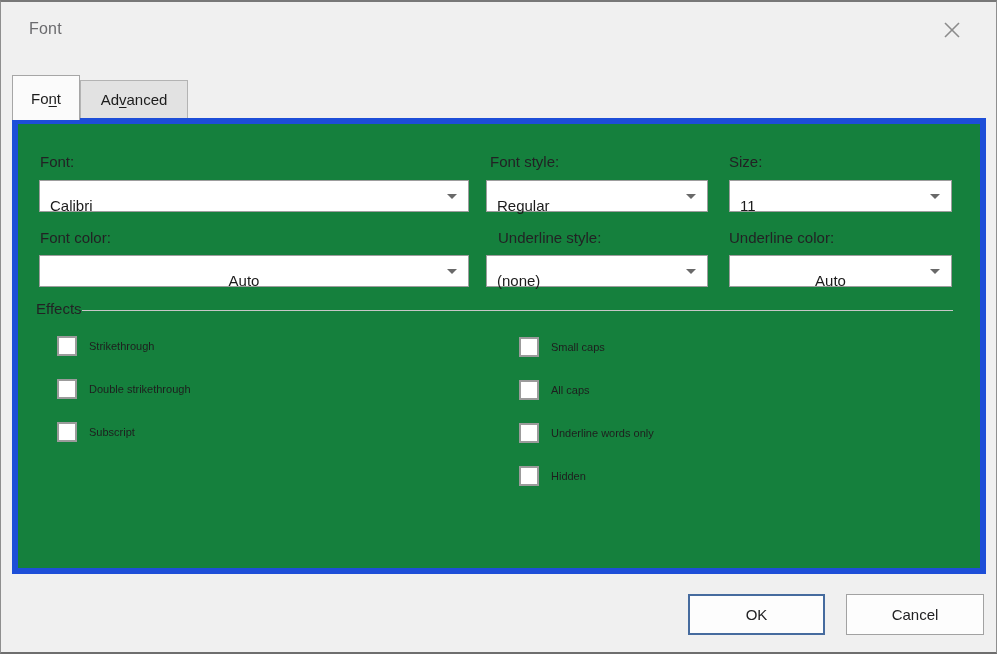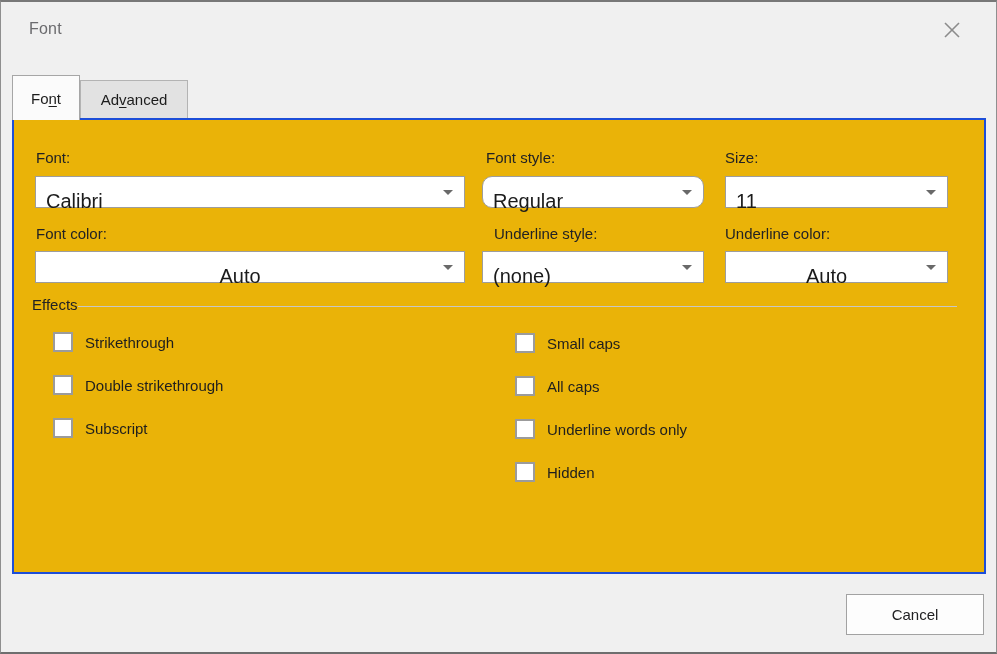--- a/index.html
+++ b/index.html
@@ -33,32 +33,32 @@
   }
   .tab-inactive {
     left:79px; top:78px; width:108px; height:38px;
     background:#e2e2e2; border:1px solid #b3b3b3; border-bottom:none; z-index:1;
   }
   .tab u { text-decoration:underline; text-underline-offset:2px; }
 
   
   .panel {
     position:absolute; left:11px; top:116px; width:974px; height:456px;
-    border:2px solid #1d4ed8; background:#eab308; z-index:2;
+    border:6px solid #1d4ed8; background:#15803d; z-index:2;
   }
 
   .field-label { position:absolute; font-size:15px; color:#222224; }
 
   .combo {
     position:absolute; height:32px; background:#ffffff;
     border:1px solid #9d9d9d; cursor:pointer;
   }
   .combo .val {
     position:absolute; left:10px; right:30px; top:0; bottom:0;
-    display:flex; align-items:center; font-size:20px; color:#1b1b1b;margin-top:19px;
+    display:flex; align-items:center; font-size:15px; color:#1b1b1b;margin-top:19px;
   }
   .combo .val.centered { justify-content:center; }
   .combo .arrow {
     position:absolute; right:11px; top:50%; margin-top:-2px;
     width:0; height:0;
     border-left:5px solid transparent; border-right:5px solid transparent;
     border-top:5px solid #696969;
   }
 
   
@@ -69,21 +69,21 @@
   .effects-header span { font-size:15px; color:#222224; }
   .effects-header .rule { flex:1; height:1px; background:#c7c7c7; margin-top:3px; }
 
   .cb-col { position:absolute; display:flex; flex-direction:column; gap:19px; }
   .cb-col-left  { left:39px;  top:210px; }
   .cb-col-right { left:501px; top:211px; }
   .cb-row { display:flex; align-items:center; gap:12px; height:24px; cursor:pointer; }
   .cb-box {
     width:20px; height:20px; background:#ffffff; border:2px solid #9b9b9b; flex:0 0 auto;
   }
-  .cb-label { font-size:15px; color:#1e1e1e; }
+  .cb-label { font-size:11px; color:#1e1e1e; }
 
   
   .btn {
     position:absolute; top:592px; height:41px;
     display:flex; align-items:center; justify-content:center;
     font-size:15px; color:#222224; background:#fdfdfd; cursor:pointer;
   }
   .btn-ok     { left:687px; width:137px; border:2px solid var(--accent,#466b9e); }
   .btn-cancel { left:845px; width:138px; border:1px solid #a2a2a2; }
 </style>
@@ -113,21 +113,21 @@
   <div class="panel">
 
     <div class="field-label" style="left:22px;  top:29px;">Font:</div>
     <div class="field-label" style="left:472px; top:29px;">Font style:</div>
     <div class="field-label" style="left:711px; top:29px;">Size:</div>
 
     <div class="combo" style="left:21px; top:56px; width:430px;">
       <span class="val">Calibri</span>
       <span class="arrow"></span>
     </div>
-    <div class="combo" style="left:468px; top:56px; width:222px;border-radius:10px;">
+    <div class="combo" style="left:468px; top:56px; width:222px;">
       <span class="val">Regular</span>
       <span class="arrow"></span>
     </div>
     <div class="combo" style="left:711px; top:56px; width:223px;">
       <span class="val">11</span>
       <span class="arrow"></span>
     </div>
 
     <div class="field-label" style="left:22px;  top:105px;text-align:center;">Font color:</div>
     <div class="field-label" style="left:480px; top:105px;">Underline style:</div>
@@ -180,17 +180,20 @@
         <span class="cb-label">Underline words only</span>
       </div>
       <div class="cb-row">
         <span class="cb-box"></span>
         <span class="cb-label">Hidden</span>
       </div>
     </div>
 
   </div>
 
+  <div class="btn btn-ok">
+    <span>OK</span>
+  </div>
   <div class="btn btn-cancel">
     <span>Cancel</span>
   </div>
 
 </div>
 
 </body></html>

